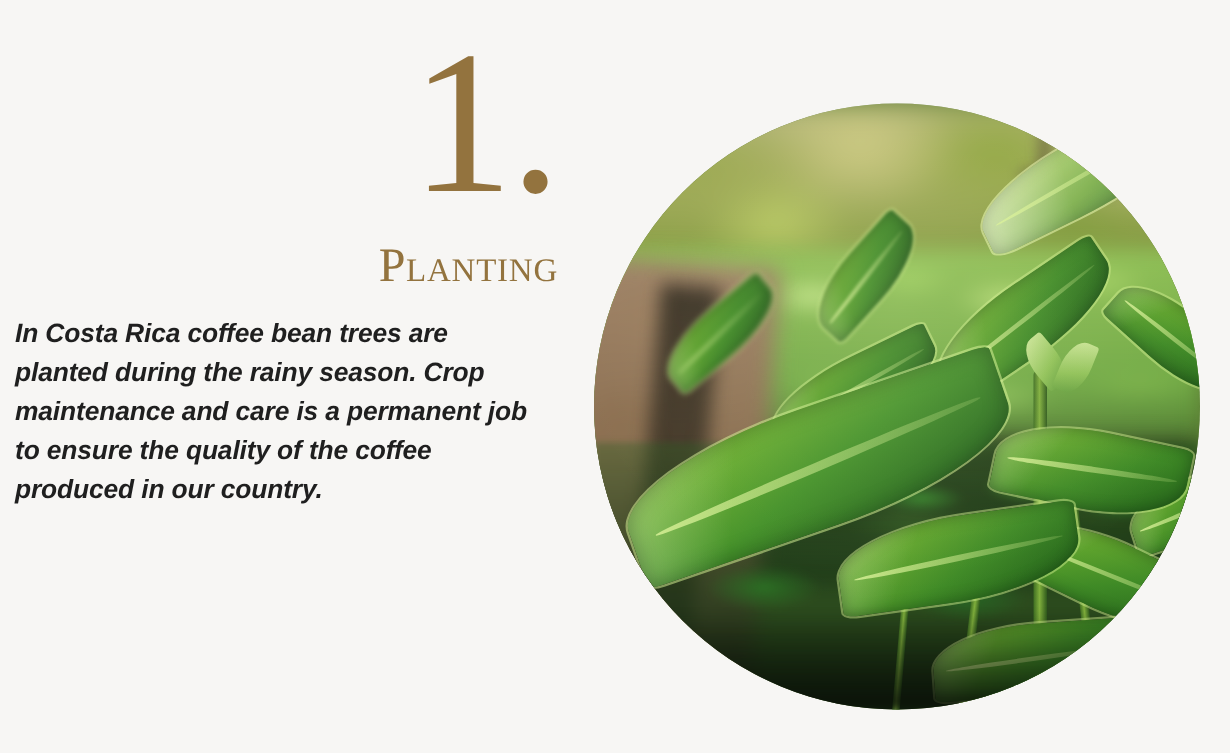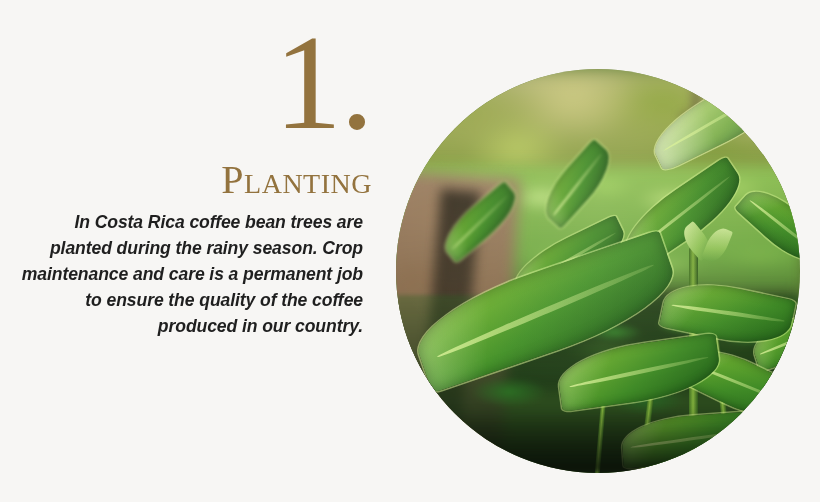--- a/index.html
+++ b/index.html
@@ -31,33 +31,33 @@
     font-weight:400;
     -webkit-font-smoothing:antialiased;
   }
 
   .step-title {
     position:absolute;
     left:0; top:160px;
     width:372px;
     text-align:right;
     font-family:"Liberation Serif", serif;
-    font-size:40px;
+    font-size:32px;
     line-height:1;
     color:#93733e;
     font-variant:small-caps;
     font-weight:400;
     letter-spacing:0.5px;
   }
 
   .step-body {
     position:absolute;
     left:10px; top:209px;
     width:353px;
-    text-align:right;
+    text-align:left;
     font-family:"Liberation Sans", sans-serif;
     font-style:italic;
     font-weight:bold;
     font-size:17.6px;
     line-height:1.48;
     color:#1f1f1f;
     letter-spacing:-0.1px;
   }
 
   

